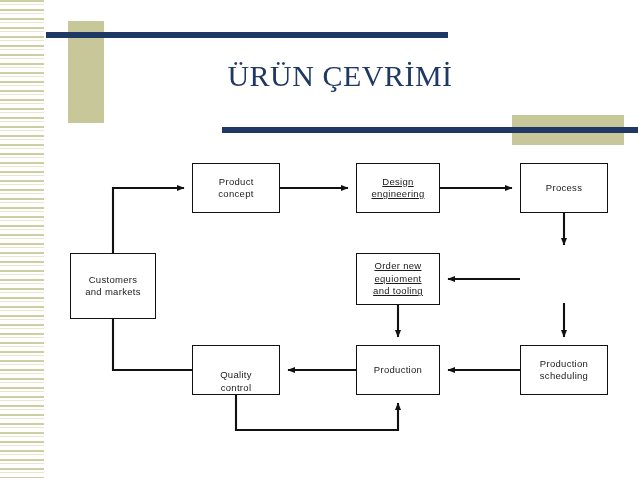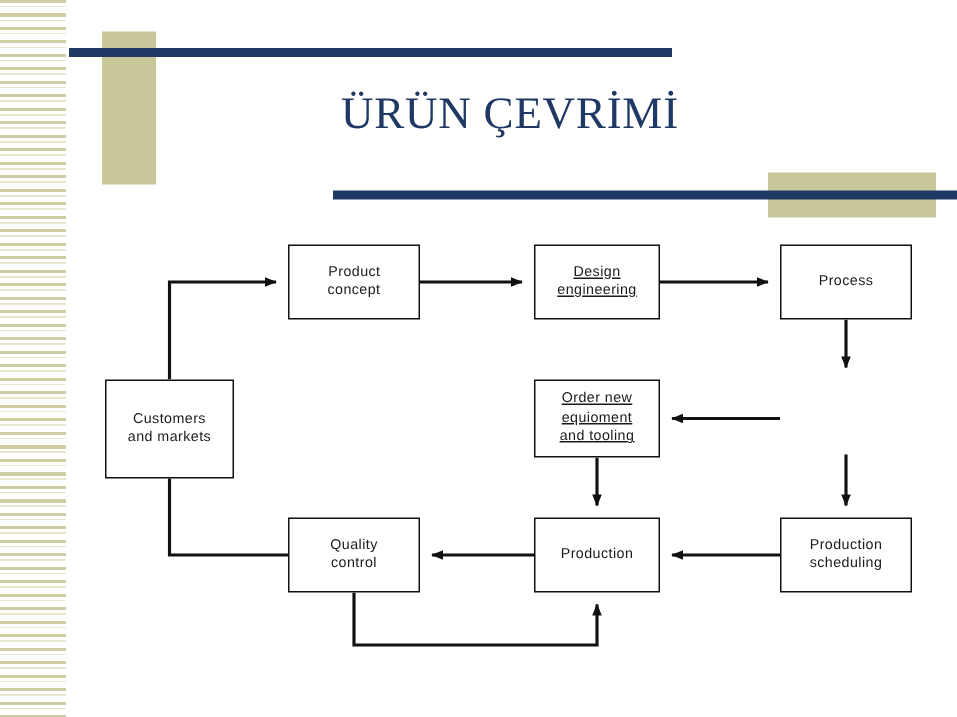--- a/index.html
+++ b/index.html
@@ -104,21 +104,21 @@
   }
   .node-label { white-space: pre-line; display: block; padding: 0 3px; }
 
   
   #node-product-concept       { left: 192px; top: 163px; width: 88px;  height: 50px; text-align: right; }
   #node-design-engineering    { left: 356px; top: 163px; width: 84px;  height: 50px; text-decoration: underline; }
   #node-drafting              { left: 520px; top: 163px; width: 88px;  height: 50px; }
   #node-customers-markets     { left: 70px;  top: 253px; width: 86px;  height: 66px; }
   #node-order-equipment       { left: 356px; top: 253px; width: 84px;  height: 52px; text-decoration: underline; }
   #node-process-planning      { left: 520px; top: 253px; width: 88px;  height: 50px; }
-  #node-quality-control       { left: 192px; top: 345px; width: 88px;  height: 50px; }
+  #node-quality-control       { left: 192px; top: 345px; width: 88px;  height: 50px; align-items: flex-end; }
   #node-production            { left: 356px; top: 345px; width: 84px;  height: 50px; }
   #node-production-scheduling { left: 520px; top: 345px; width: 88px;  height: 50px; }
 
   
   #connectors {
     position: absolute;
     left: 0; top: 0;
     width: 638px; height: 478px;
     z-index: 1;
   }

